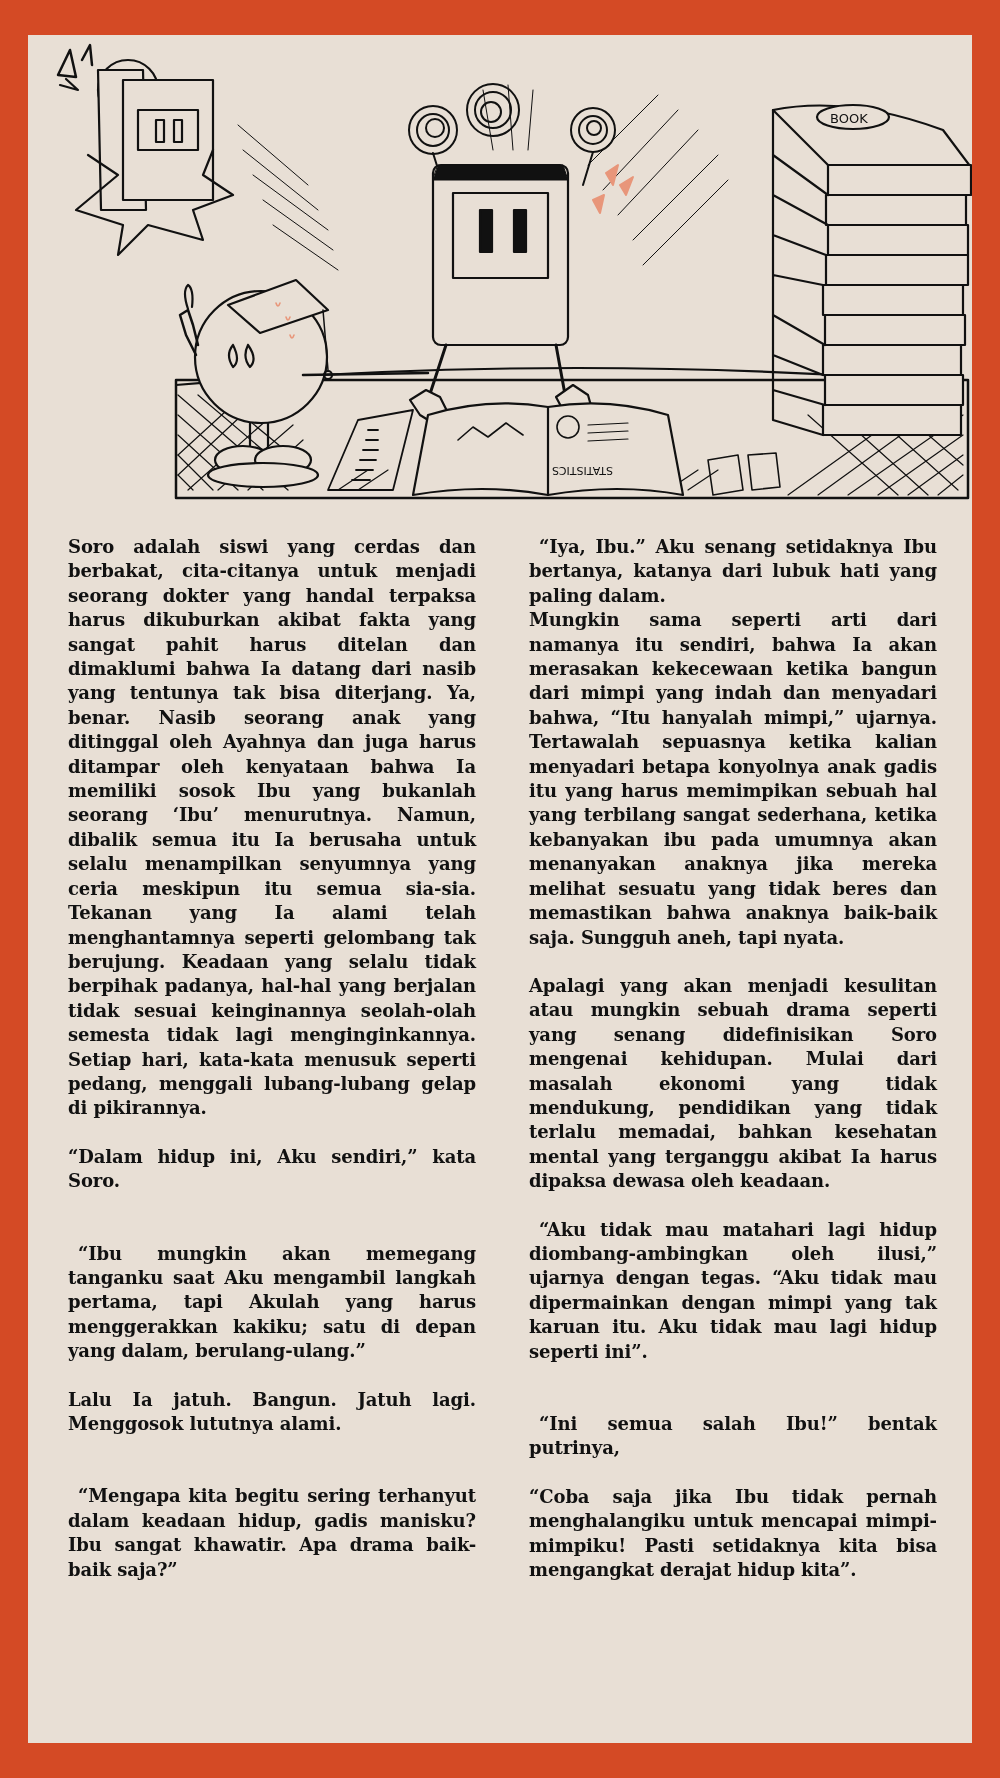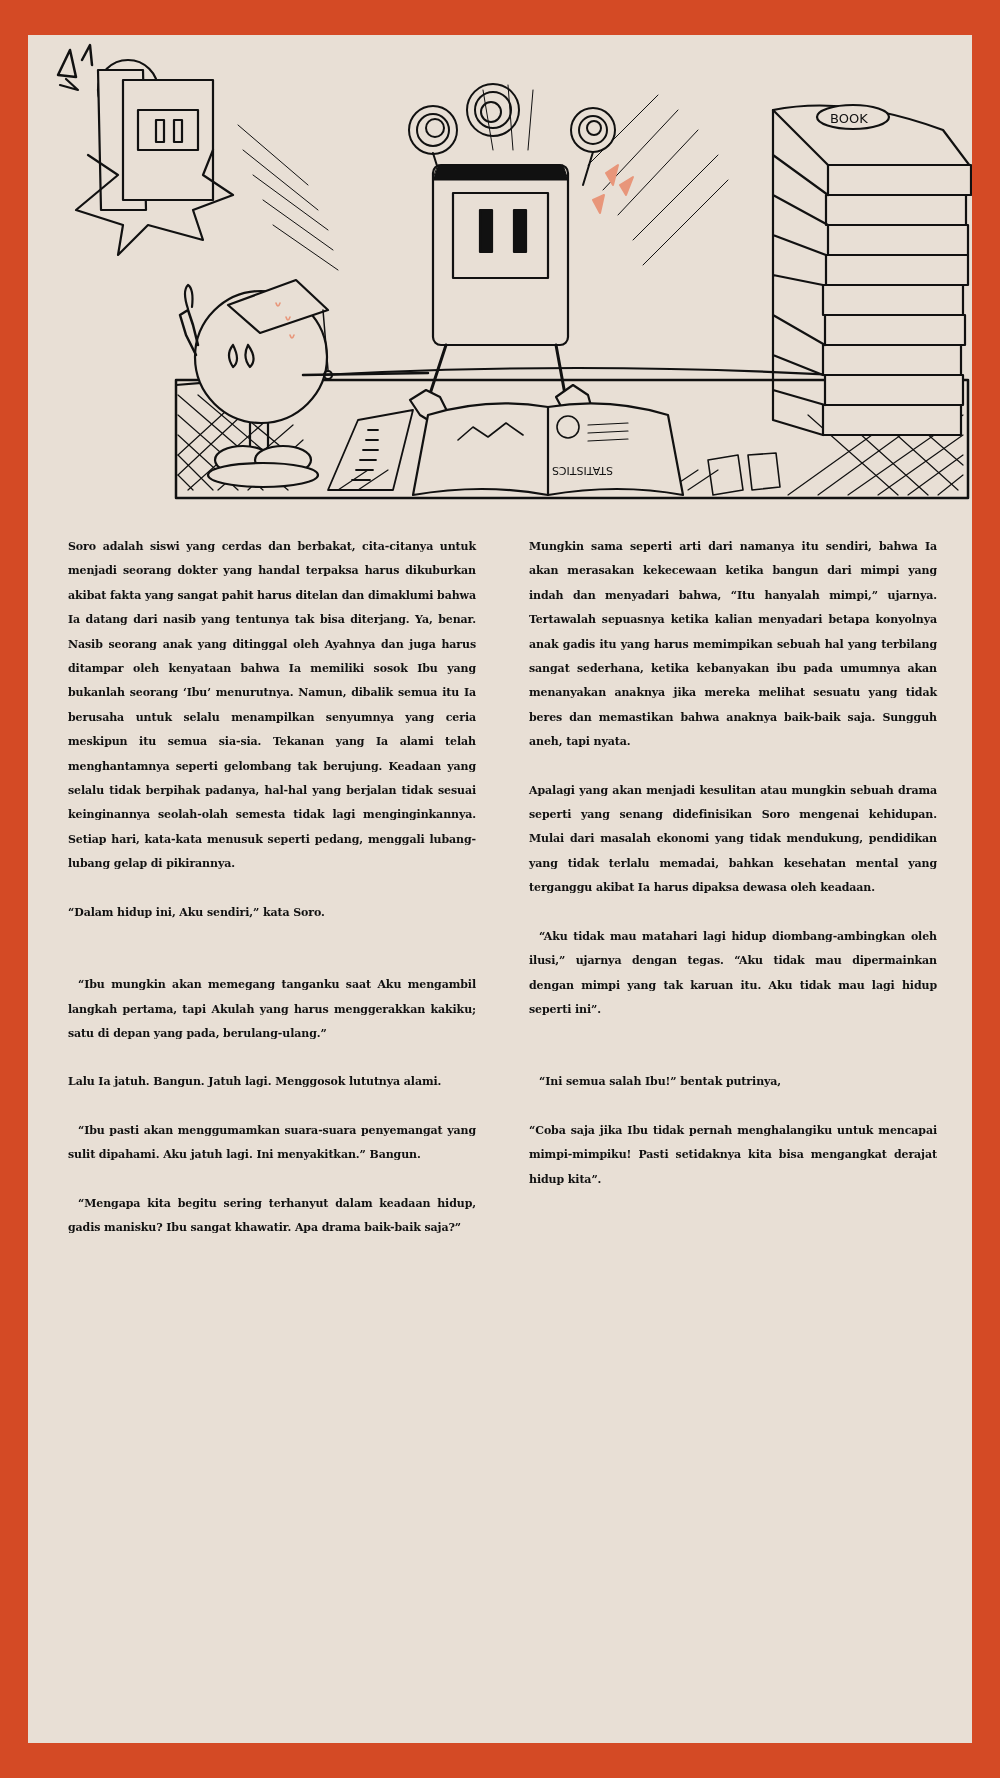--- a/index.html
+++ b/index.html
@@ -2,21 +2,21 @@
 <html><head>
 <meta charset="utf-8">
 <style>
   html,body{margin:0;padding:0;}
   body{width:1000px;height:1778px;background:#D44A25;position:relative;overflow:hidden;font-family:"DejaVu Serif",serif;}
   .card{position:absolute;left:28px;top:35px;width:944px;height:1708px;background:#E8DFD5;}
   .illustration{position:absolute;left:0;top:0;width:944px;height:470px;}
   .illustration svg{width:944px;height:470px;display:block;}
   .columns{position:absolute;left:40px;top:500px;width:869px;display:flex;justify-content:space-between;}
   .col{width:408px;}
-  .para{margin:0;font-size:11px;line-height:24.4px;font-weight:bold;color:#111;text-align:justify;letter-spacing:-0.1px;}
+  .para{margin:0;font-size:18px;line-height:24.4px;font-weight:bold;color:#111;text-align:justify;letter-spacing:-0.1px;}
   .para.indent{text-indent:10px;}
   .gap{height:24px;}
 </style>
 </head>
 <body>
 
 <div class="card">
 
   <div class="illustration">
     <svg viewBox="0 0 944 470" xmlns="http://www.w3.org/2000/svg" fill="none" stroke="#111" stroke-width="2.2" stroke-linecap="round" stroke-linejoin="round">
@@ -132,29 +132,29 @@
     </svg>
   </div>
 
   <div class="columns">
     <div class="col">
       <p class="para">Soro adalah siswi yang cerdas dan berbakat, cita-citanya untuk menjadi seorang dokter yang handal terpaksa harus dikuburkan akibat fakta yang sangat pahit harus ditelan dan dimaklumi bahwa Ia datang dari nasib yang tentunya tak bisa diterjang. Ya, benar. Nasib seorang anak yang ditinggal oleh Ayahnya dan juga harus ditampar oleh kenyataan bahwa Ia memiliki sosok Ibu yang bukanlah seorang ‘Ibu’ menurutnya. Namun, dibalik semua itu Ia berusaha untuk selalu menampilkan senyumnya yang ceria meskipun itu semua sia-sia. Tekanan yang Ia alami telah menghantamnya seperti gelombang tak berujung. Keadaan yang selalu tidak berpihak padanya, hal-hal yang berjalan tidak sesuai keinginannya seolah-olah semesta tidak lagi menginginkannya. Setiap hari, kata-kata menusuk seperti pedang, menggali lubang-lubang gelap di pikirannya.</p>
       <div class="gap"></div>
       <p class="para">“Dalam hidup ini, Aku sendiri,” kata Soro.</p>
       <div class="gap"></div>
       <div class="gap"></div>
-      <p class="para indent">“Ibu mungkin akan memegang tanganku saat Aku mengambil langkah pertama, tapi Akulah yang harus menggerakkan kakiku; satu di depan yang pada, berulang-ulang.”</p>
+      <p class="para indent">“Ibu mungkin akan memegang tanganku saat Aku mengambil langkah pertama, tapi Akulah yang harus menggerakkan kakiku; satu di depan yang dalam, berulang-ulang.”</p>
       <div class="gap"></div>
       <p class="para">Lalu Ia jatuh. Bangun. Jatuh lagi. Menggosok lututnya alami.</p>
       <div class="gap"></div>
-      <p class="para indent">“Ibu pasti akan menggumamkan suara-suara penyemangat yang sulit dipahami. Aku jatuh lagi. Ini menyakitkan.” Bangun.</p>
       <div class="gap"></div>
       <p class="para indent">“Mengapa kita begitu sering terhanyut dalam keadaan hidup, gadis manisku? Ibu sangat khawatir. Apa drama baik-baik saja?”</p>
     </div>
     <div class="col">
+      <p class="para indent">“Iya, Ibu.” Aku senang setidaknya Ibu bertanya, katanya dari lubuk hati yang paling dalam.</p>
       <p class="para">Mungkin sama seperti arti dari namanya itu sendiri, bahwa Ia akan merasakan kekecewaan ketika bangun dari mimpi yang indah dan menyadari bahwa, “Itu hanyalah mimpi,” ujarnya. Tertawalah sepuasnya ketika kalian menyadari betapa konyolnya anak gadis itu yang harus memimpikan sebuah hal yang terbilang sangat sederhana, ketika kebanyakan ibu pada umumnya akan menanyakan anaknya jika mereka melihat sesuatu yang tidak beres dan memastikan bahwa anaknya baik-baik saja. Sungguh aneh, tapi nyata.</p>
       <div class="gap"></div>
       <p class="para">Apalagi yang akan menjadi kesulitan atau mungkin sebuah drama seperti yang senang didefinisikan Soro mengenai kehidupan. Mulai dari masalah ekonomi yang tidak mendukung, pendidikan yang tidak terlalu memadai, bahkan kesehatan mental yang terganggu akibat Ia harus dipaksa dewasa oleh keadaan.</p>
       <div class="gap"></div>
       <p class="para indent">“Aku tidak mau matahari lagi hidup diombang-ambingkan oleh ilusi,” ujarnya dengan tegas. “Aku tidak mau dipermainkan dengan mimpi yang tak karuan itu. Aku tidak mau lagi hidup seperti ini”.</p>
       <div class="gap"></div>
       <div class="gap"></div>
       <p class="para indent">“Ini semua salah Ibu!” bentak putrinya,</p>
       <div class="gap"></div>
       <p class="para">“Coba saja jika Ibu tidak pernah menghalangiku untuk mencapai mimpi-mimpiku! Pasti setidaknya kita bisa mengangkat derajat hidup kita”.</p>

